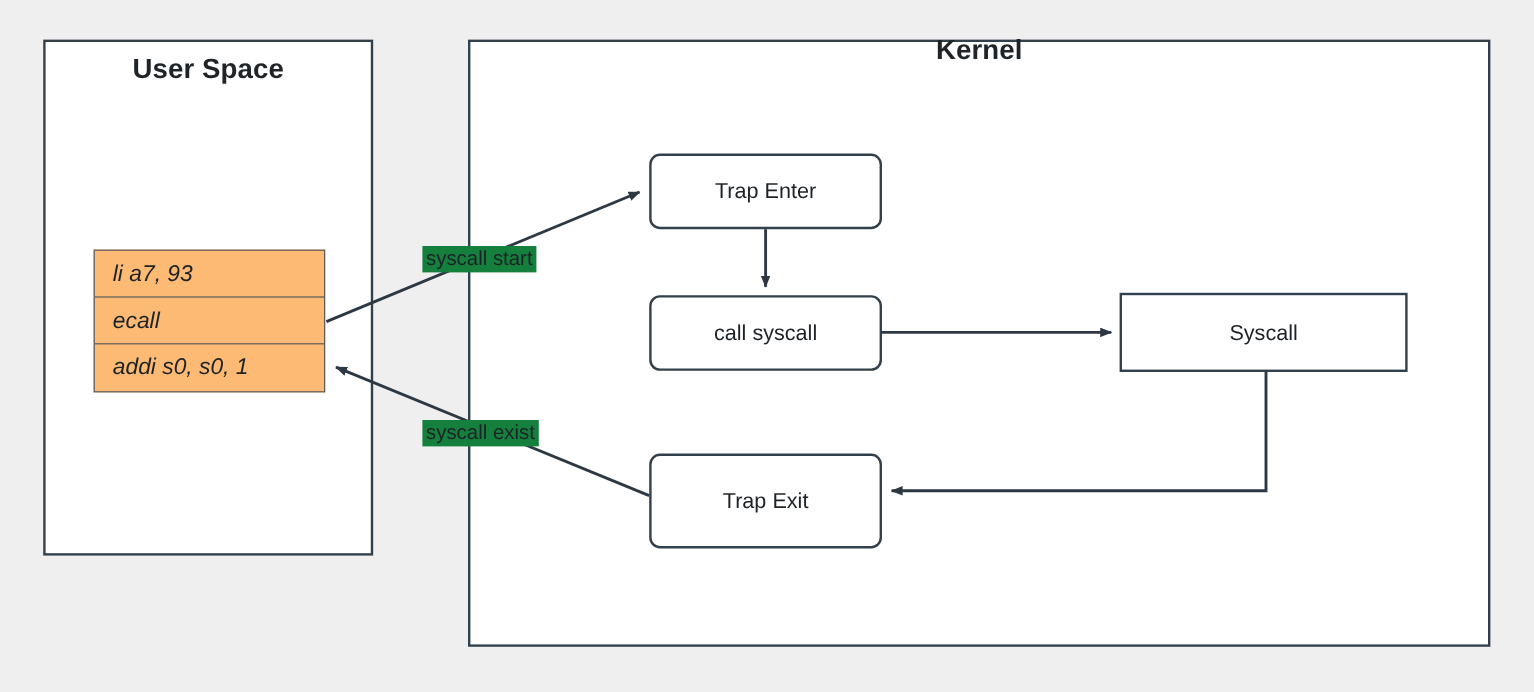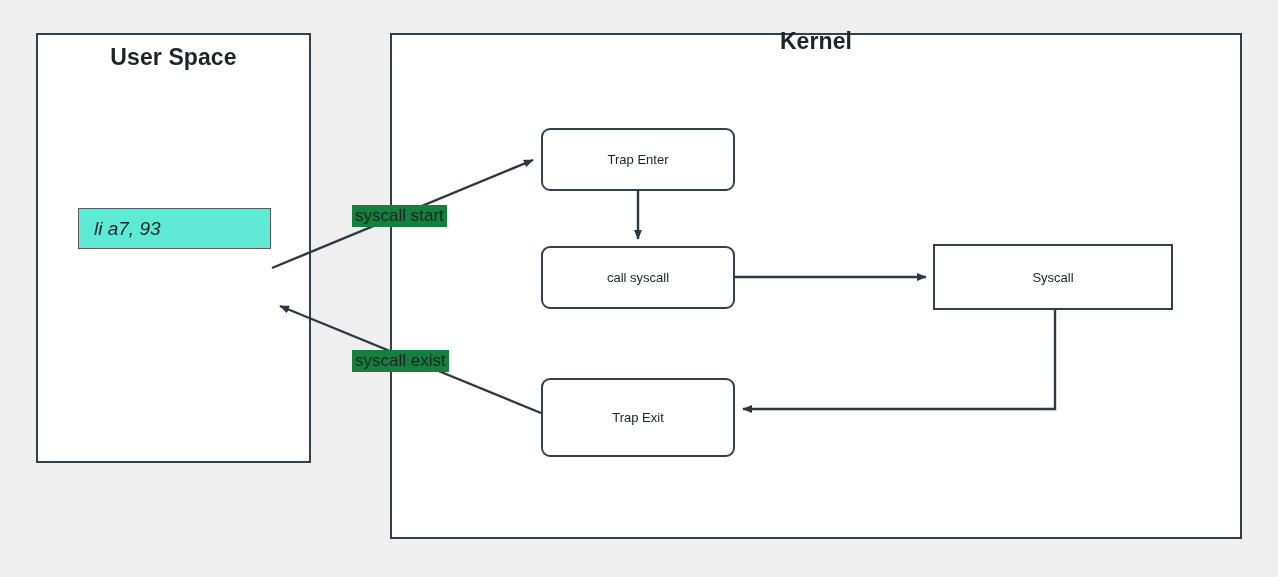--- a/index.html
+++ b/index.html
@@ -53,21 +53,21 @@
   #kernel-title { top: 28px; }
 
   
   #code-block {
     position: absolute;
     left: 78px;
     top: 208px;
     width: 193px;
     border: 1px solid #5a5a5a;
     box-sizing: border-box;
-    background: #5eead4;
+    background: #fdba74;
   }
   .code-row {
     height: 39px;
     line-height: 39px;
     box-sizing: border-box;
     padding-left: 15px;
     font-style: italic;
     font-size: 19px;
     color: #1d2226;
     border-bottom: 1px solid #5a5a5a;
@@ -77,21 +77,21 @@
 
   
   .node {
     position: absolute;
     background: #ffffff;
     border: 2px solid #32404c;
     box-sizing: border-box;
     display: flex;
     align-items: center;
     justify-content: center;
-    font-size: 13px;
+    font-size: 18px;
     color: #1d2226;
     white-space: nowrap;
   }
   .node.rounded { border-radius: 9px; }
   .node.square  { border-radius: 0; }
 
   #node-trap-enter   { left: 541px; top: 128px; width: 194px; height: 63px; }
   #node-call-syscall { left: 541px; top: 246px; width: 194px; height: 63px; }
   #node-syscall      { left: 933px; top: 244px; width: 240px; height: 66px; }
   #node-trap-exit    { left: 541px; top: 378px; width: 194px; height: 79px; }
@@ -115,20 +115,22 @@
 <div id="canvas">
 
   <div class="container-box" id="user-space-box"></div>
   <div class="container-title" id="user-space-title" style="left:36px;width:275px;">User Space</div>
 
   <div class="container-box" id="kernel-box"></div>
   <div class="container-title" id="kernel-title" style="left:390px;width:852px;">Kernel</div>
 
   <div id="code-block">
     <div class="code-row">li a7, 93</div>
+    <div class="code-row">ecall</div>
+    <div class="code-row">addi s0, s0, 1</div>
   </div>
 
   <svg id="edges" viewBox="0 0 1278 577" width="1278" height="577">
     <defs>
       <marker id="arrowhead" markerWidth="10" markerHeight="8" refX="9.2" refY="4" orient="auto" markerUnits="userSpaceOnUse">
         <path d="M 0 0 L 10 4 L 0 8 z" fill="#2c3843"></path>
       </marker>
     </defs>
 
     <path d="M 272 268 L 533 160" fill="none" stroke="#2c3843" stroke-width="2.4" marker-end="url(#arrowhead)"></path>

